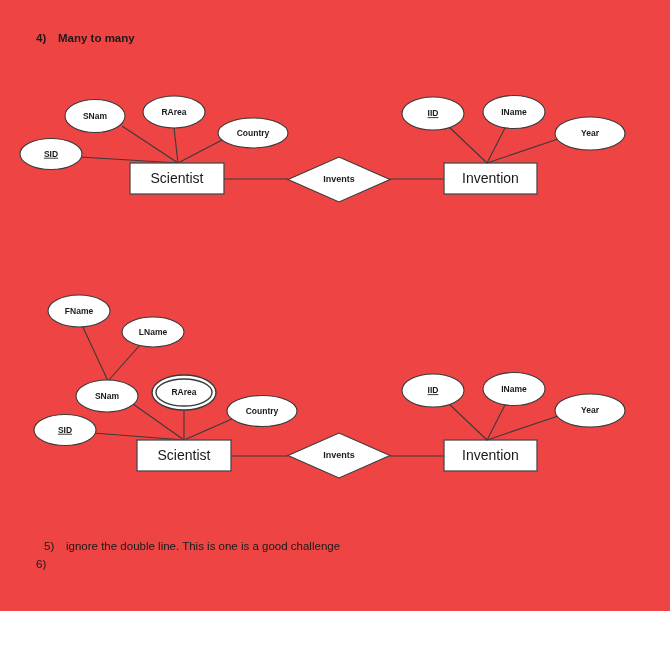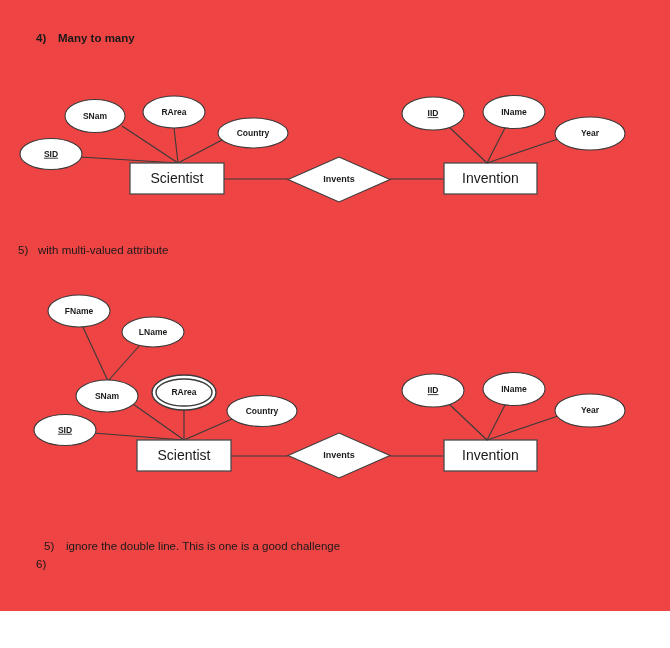--- a/index.html
+++ b/index.html
@@ -136,23 +136,20 @@
     <ellipse class="shape-stroke" cx="433" cy="113.5" rx="31" ry="16.5"></ellipse>
     <text class="attr-label key" x="433" y="114">IID</text>
 
     <ellipse class="shape-stroke" cx="514" cy="112" rx="31" ry="16.5"></ellipse>
     <text class="attr-label" x="514" y="112.5">IName</text>
 
     <ellipse class="shape-stroke" cx="590" cy="133.5" rx="35" ry="16.5"></ellipse>
     <text class="attr-label" x="590" y="134">Year</text>
   </svg>
 
-  <div class="caption" style="left:18px; top:242px;">
-    <span class="cap-num tight">5)</span><span>with multi-valued attribute</span>
-  </div>
 
   <svg class="diagram" width="670" height="648">
 
     <line class="link" x1="81" y1="323" x2="108" y2="381"></line>
     <line class="link" x1="140" y1="345" x2="108" y2="381"></line>
 
     <line class="link" x1="93" y1="433" x2="184" y2="440"></line>
     <line class="link" x1="133" y1="404" x2="184" y2="440"></line>
     <line class="link" x1="184" y1="410" x2="184" y2="440"></line>
     <line class="link" x1="232" y1="419" x2="184" y2="440"></line>

